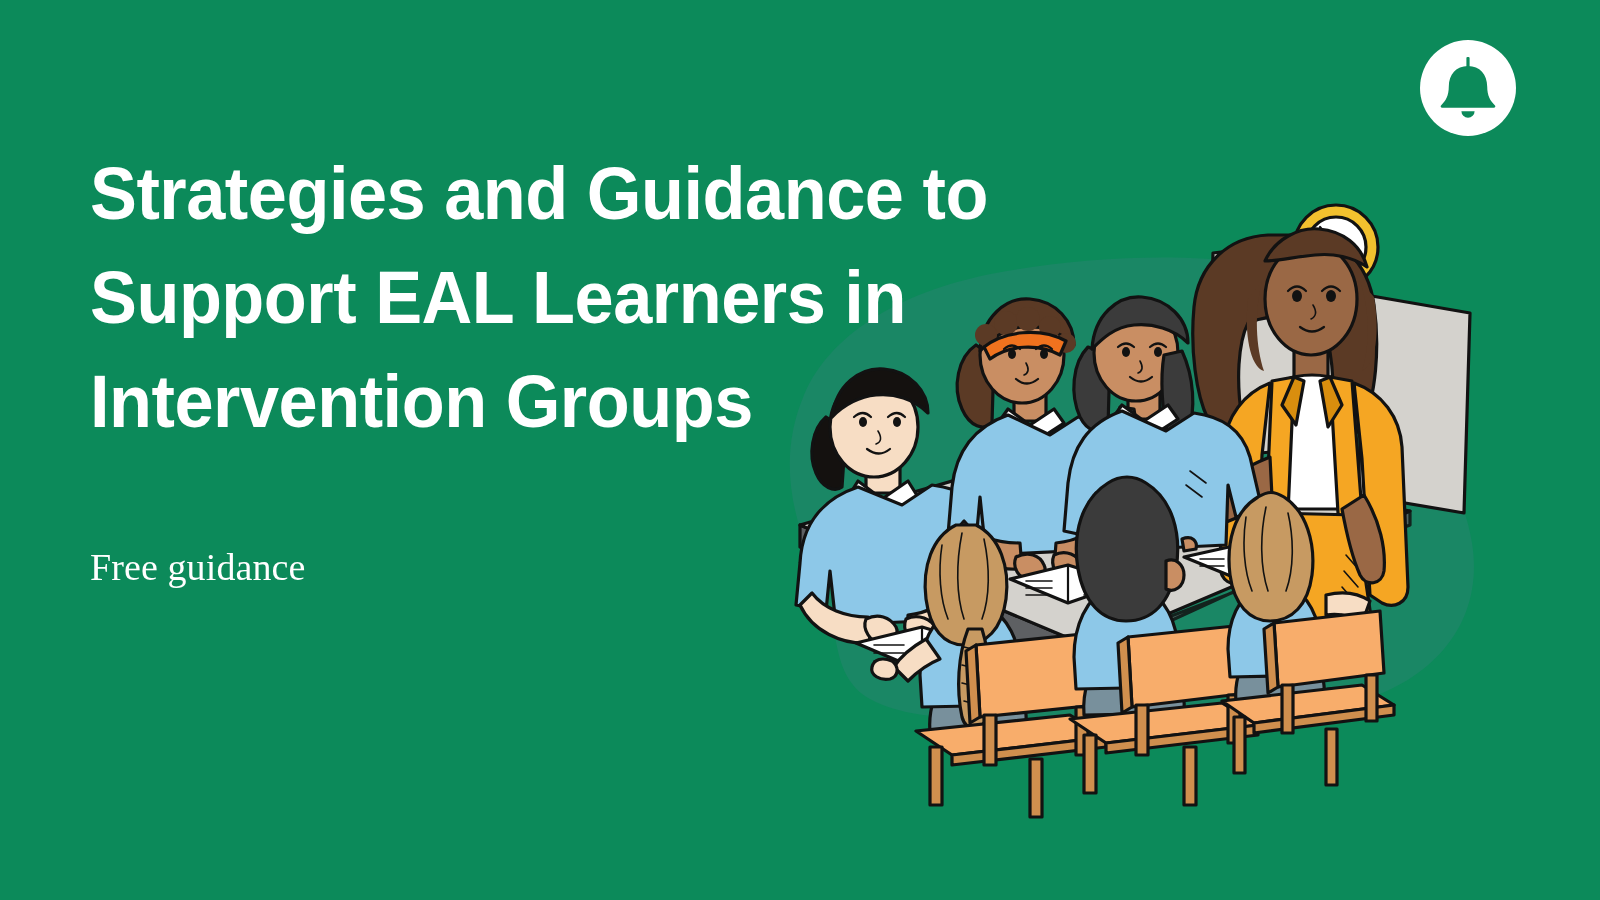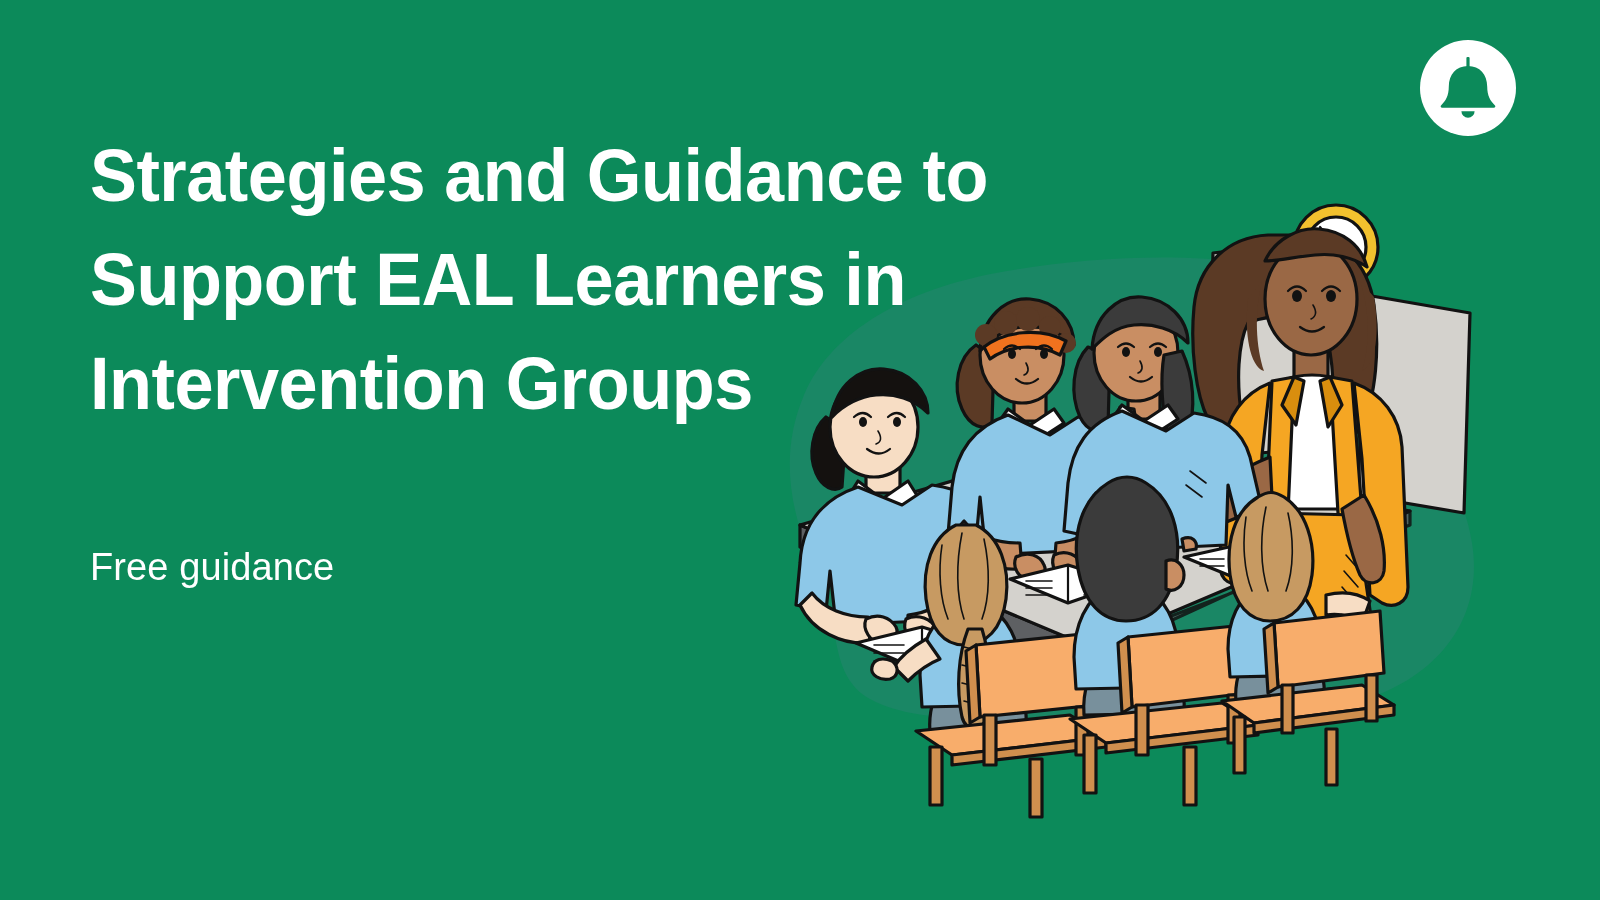--- a/index.html
+++ b/index.html
@@ -28,21 +28,21 @@
     width: 730px;
     height: 470px;
     pointer-events: none;
   }
   .blob-layer svg { display: block; width: 100%; height: 100%; overflow: visible; }
 
   
   .copy {
     position: absolute;
     left: 90px;
-    top: 124px;
+    top: 142px;
     width: 1010px;
     z-index: 5;
   }
   .headline {
     margin: 0;
     color: #ffffff;
     font-family: "Liberation Sans", sans-serif;
     font-weight: 700;
     font-size: 74px;
     line-height: 104px;
@@ -50,21 +50,21 @@
     transform: scaleX(0.95);
     transform-origin: left center;
     white-space: pre-line;
   }
   .subtitle {
     position: absolute;
     left: 90px;
     top: 544px;
     margin: 0;
     color: #ffffff;
-    font-family: Liberation Sans, sans-serif;
+    font-family: Liberation Serif, serif;
     font-weight: 400;
     font-size: 38px;
     line-height: 46px;
     letter-spacing: 0.1px;
     z-index: 5;
   }
 
   
   .logo-badge {
     position: absolute;

